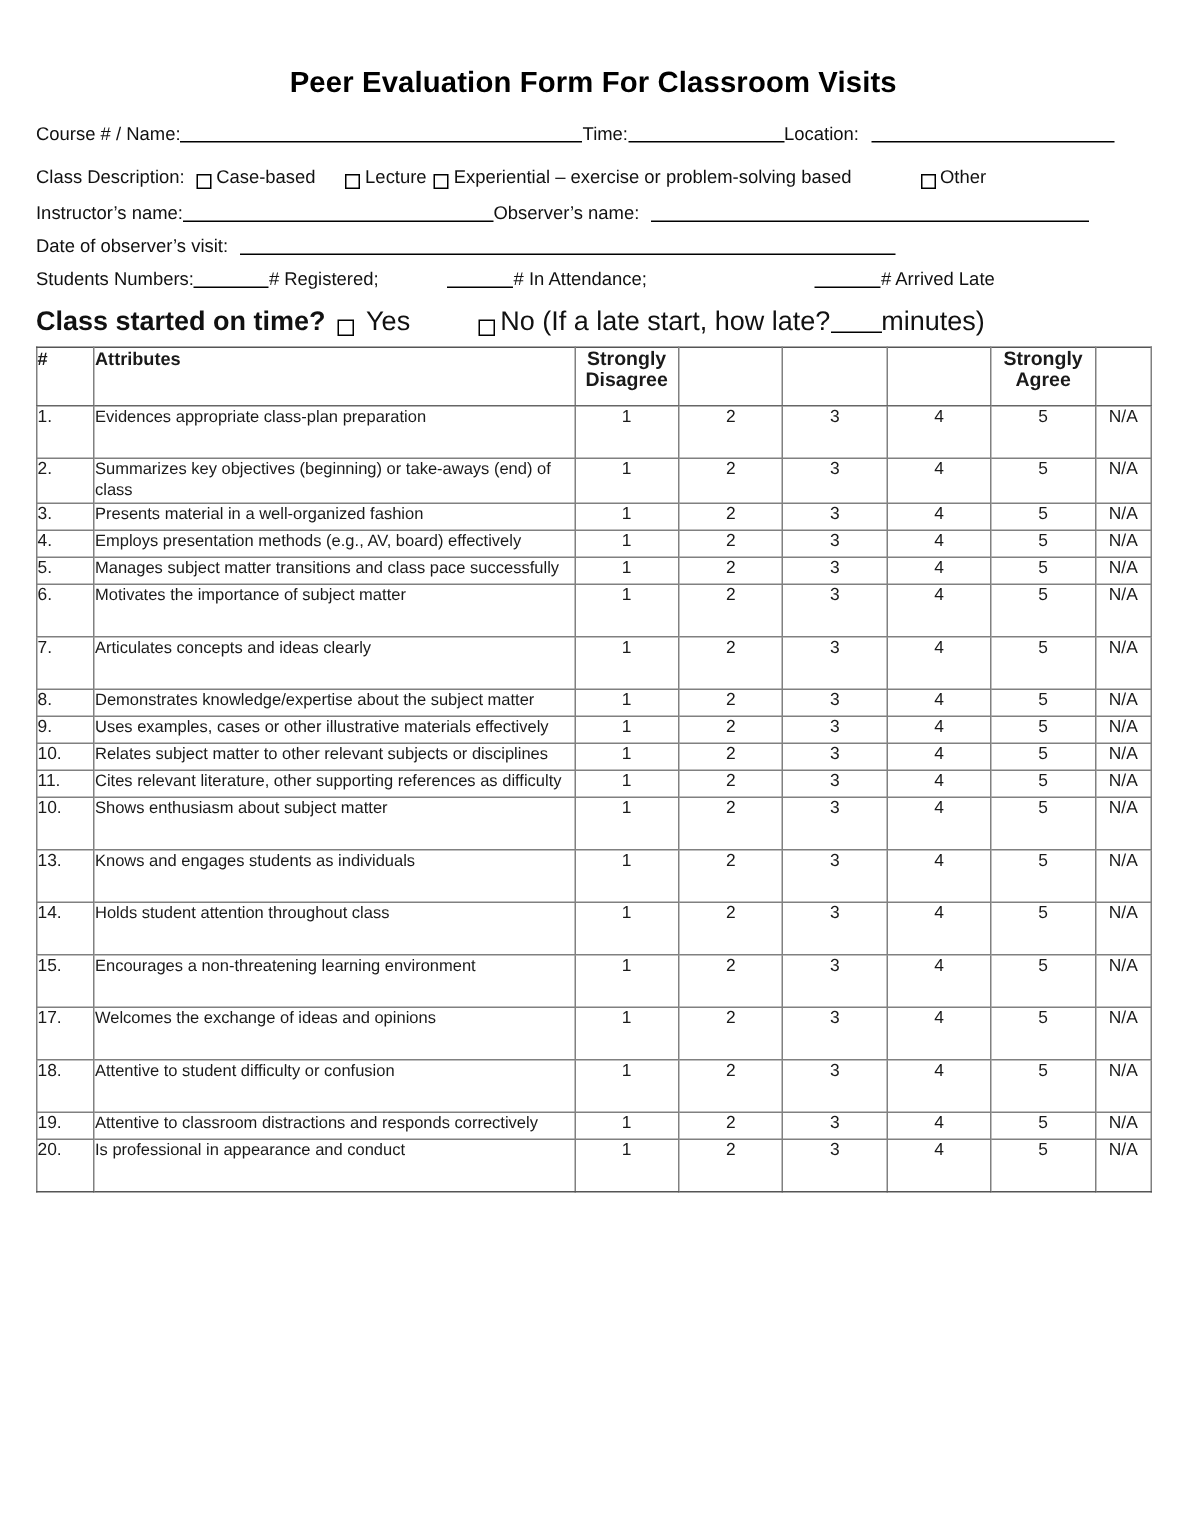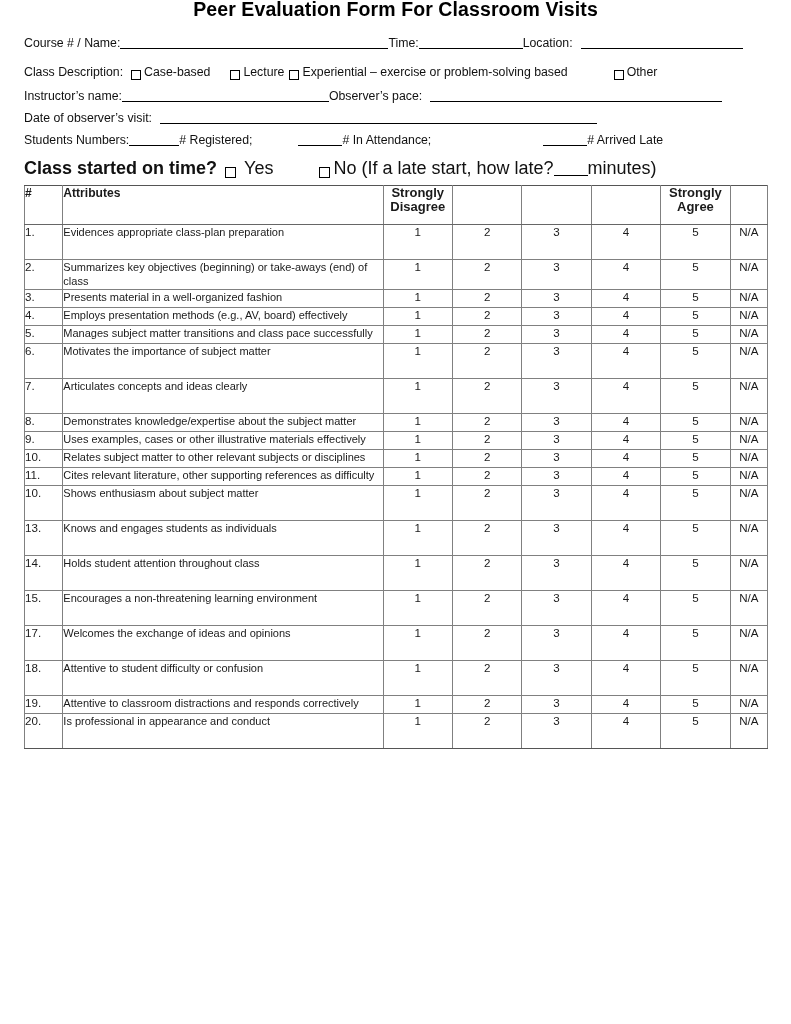--- a/index.html
+++ b/index.html
@@ -22,20 +22,21 @@
     box-sizing: border-box;
   }
 
   
   .doc-title {
     text-align: center;
     font-size: 19.5px;
     font-weight: bold;
     letter-spacing: 0.1px;
     margin: 0;
+    padding-top: 46px;
     line-height: 1;
     color: #000;
   }
 
   
   .form-head {
     margin-top: 13px;
     padding-left: 24px;
     padding-right: 22px;
     font-size: 12.3px;
@@ -193,21 +194,21 @@
       <span class="cbx"></span>
       <span class="lbl">Experiential – exercise or problem-solving based</span>
       <span class="gap-lg"></span>
       <span class="cbx"></span>
       <span class="lbl">Other</span>
     </div>
 
     <div class="fline">
       <span class="lbl">Instructor’s name:</span>
       <span class="rule" style="width:207px"></span>
-      <span class="lbl">Observer’s pace:</span>
+      <span class="lbl">Observer’s name:</span>
       <span class="gap-sm"></span>
       <span class="rule" style="width:292px"></span>
     </div>
 
     <div class="fline">
       <span class="lbl">Date of observer’s visit:</span>
       <span class="gap-sm"></span>
       <span class="rule-thin" style="width:437px"></span>
     </div>
 

